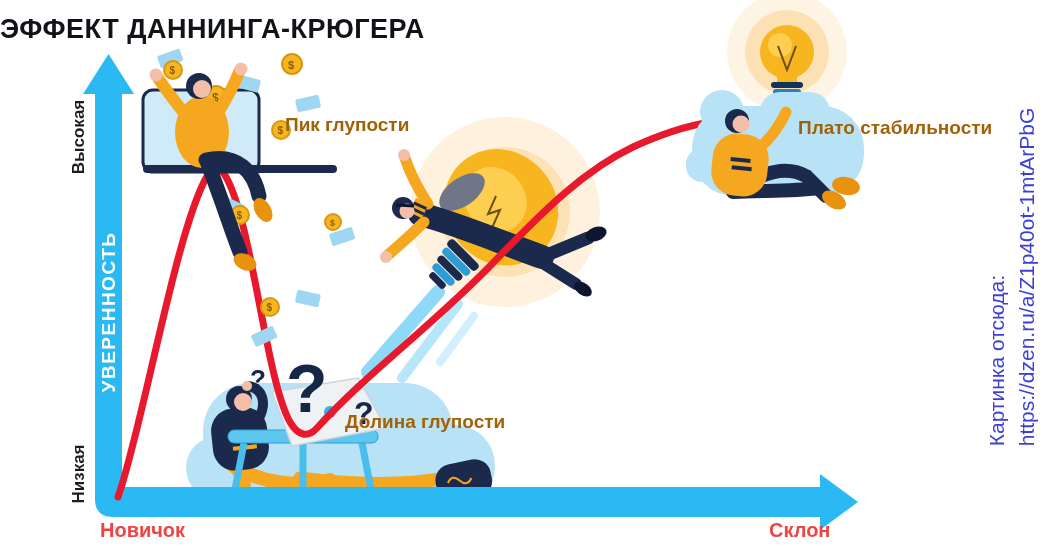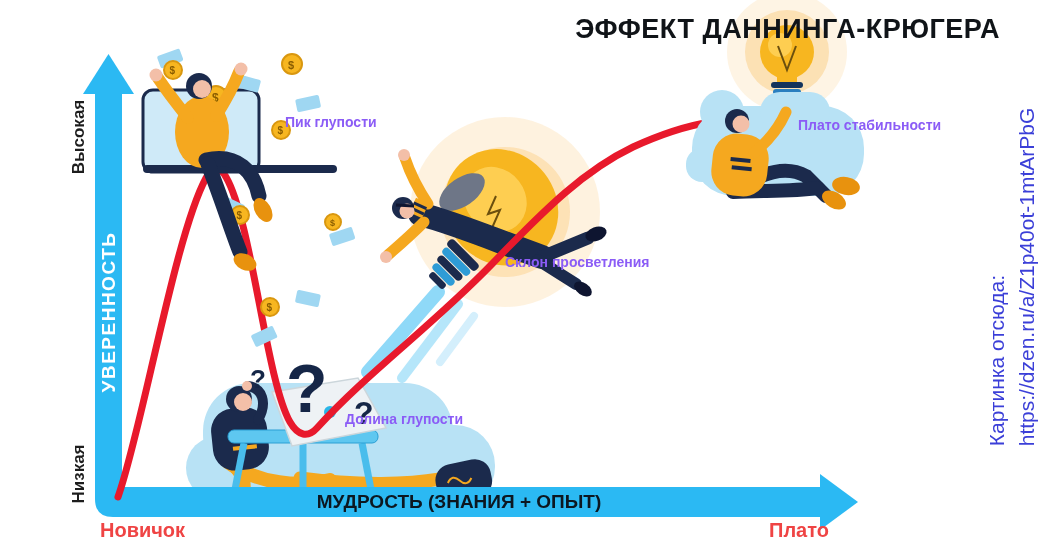--- a/index.html
+++ b/index.html
@@ -7,23 +7,23 @@
     --c-navy:#1b2a4c; --c-yellow:#f5a81f; --c-gold:#f7b620; --c-skin:#f3bfa8;
     --c-cloud:#b8e2f5; --c-paleblue:#cfeaf8; --c-bill:#9fd7f2;
   }
   html,body{margin:0;padding:0;background:#fff;}
   .stage{position:relative;width:1050px;height:553px;background:#fff;overflow:hidden;
          font-family:"Liberation Sans",sans-serif;color:var(--c-ink);}
   svg{position:absolute;left:0;top:0;}
   .axis-fill{fill:var(--c-axis);}
   .curve-stroke{stroke:var(--c-curve);}
   .lbl{position:absolute;font-weight:700;white-space:nowrap;}
-  .title{top:14px;left:0;width:1000px;text-align:right;font-size:27px;font-weight:800;
+  .title{top:14px;left:0;width:1000px;text-align:left;font-size:27px;font-weight:800;
          letter-spacing:.5px;color:#101418;}
-  .stage-lbl{font-size:14px;color:#8b5cf6;}
+  .stage-lbl{font-size:19px;color:#a16207;}
   .axis-end{font-size:20px;color:#ef4444;}
   .xaxis-lbl{left:95px;top:491px;width:728px;text-align:center;font-size:19px;color:#0c1721;}
   .vrot{transform:translate(-50%,-50%) rotate(-90deg);}
   .yaxis-lbl{left:109px;top:312px;font-size:19px;letter-spacing:1.5px;color:#fff;}
   .yaxis-end{font-size:17px;color:#1d1d1d;}
   .credit{position:absolute;left:1012px;top:277px;transform:translate(-50%,-50%) rotate(-90deg);
           font-weight:400;font-size:21px;line-height:30px;color:var(--c-credit);
           white-space:nowrap;text-align:left;}
   .qmark{font-family:"Liberation Sans",sans-serif;font-weight:800;fill:#152647;}
   .coin-txt{font-family:"Liberation Sans",sans-serif;font-weight:700;fill:#8a5d00;}
@@ -212,27 +212,25 @@
         <path d="M754 153 C766 143 778 130 786 112" stroke="var(--c-yellow)" stroke-width="11" fill="none" stroke-linecap="round"></path>
         <circle cx="737" cy="121" r="12" fill="var(--c-navy)"></circle>
         <circle cx="741" cy="124" r="8.5" fill="var(--c-skin)"></circle>
       </g>
     </g>
   </svg>
 
   <div class="lbl title">ЭФФЕКТ ДАННИНГА-КРЮГЕРА</div>
 
   <div class="lbl stage-lbl" style="left:285px;top:114px;">Пик глупости</div>
-  <div class="lbl stage-lbl" style="left:505px;top:254px;">Склон просветления</div>
   <div class="lbl stage-lbl" style="left:345px;top:411px;">Долина глупости</div>
   <div class="lbl stage-lbl" style="left:798px;top:117px;">Плато стабильности</div>
 
-  <div class="lbl xaxis-lbl">МУДРОСТЬ (ЗНАНИЯ + ОПЫТ)</div>
   <div class="lbl axis-end" style="left:100px;top:519px;">Новичок</div>
-  <div class="lbl axis-end" style="left:769px;top:519px;">Плато</div>
+  <div class="lbl axis-end" style="left:769px;top:519px;">Склон</div>
 
   <div class="lbl vrot yaxis-lbl">УВЕРЕННОСТЬ</div>
   <div class="lbl vrot yaxis-end" style="left:79px;top:137px;">Высокая</div>
   <div class="lbl vrot yaxis-end" style="left:79px;top:474px;">Низкая</div>
 
   <div class="credit">
     <div>Картинка отсюда:</div>
     <div>https://dzen.ru/a/Z1p40ot-1mtArPbG</div>
   </div>
 </div>

